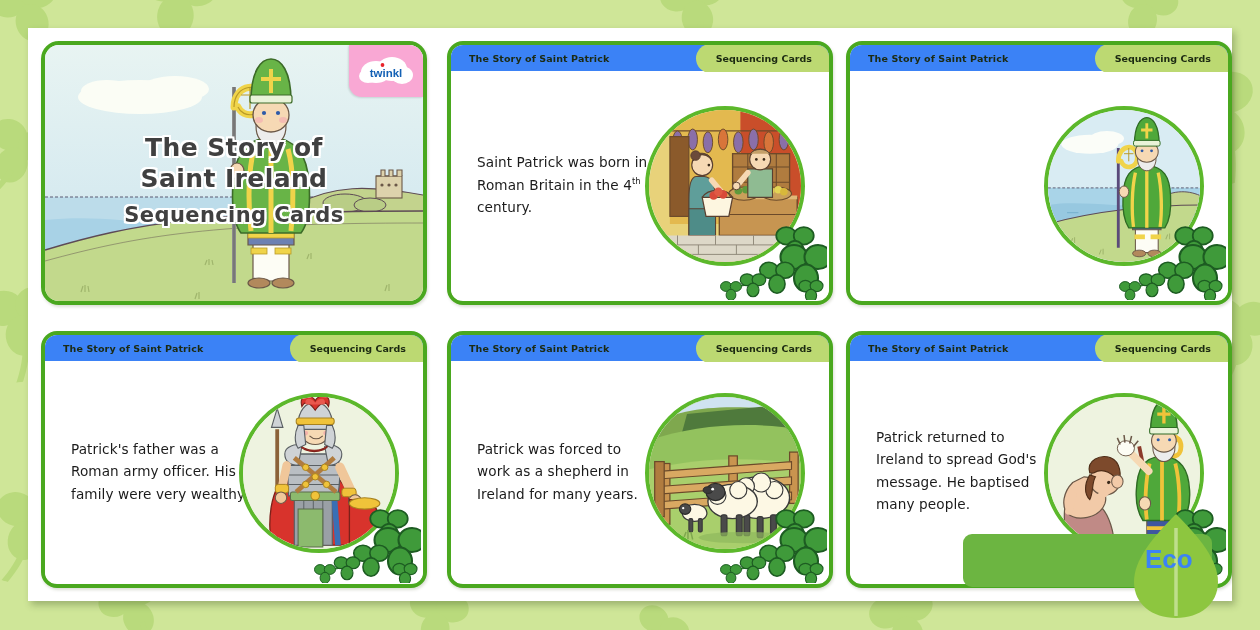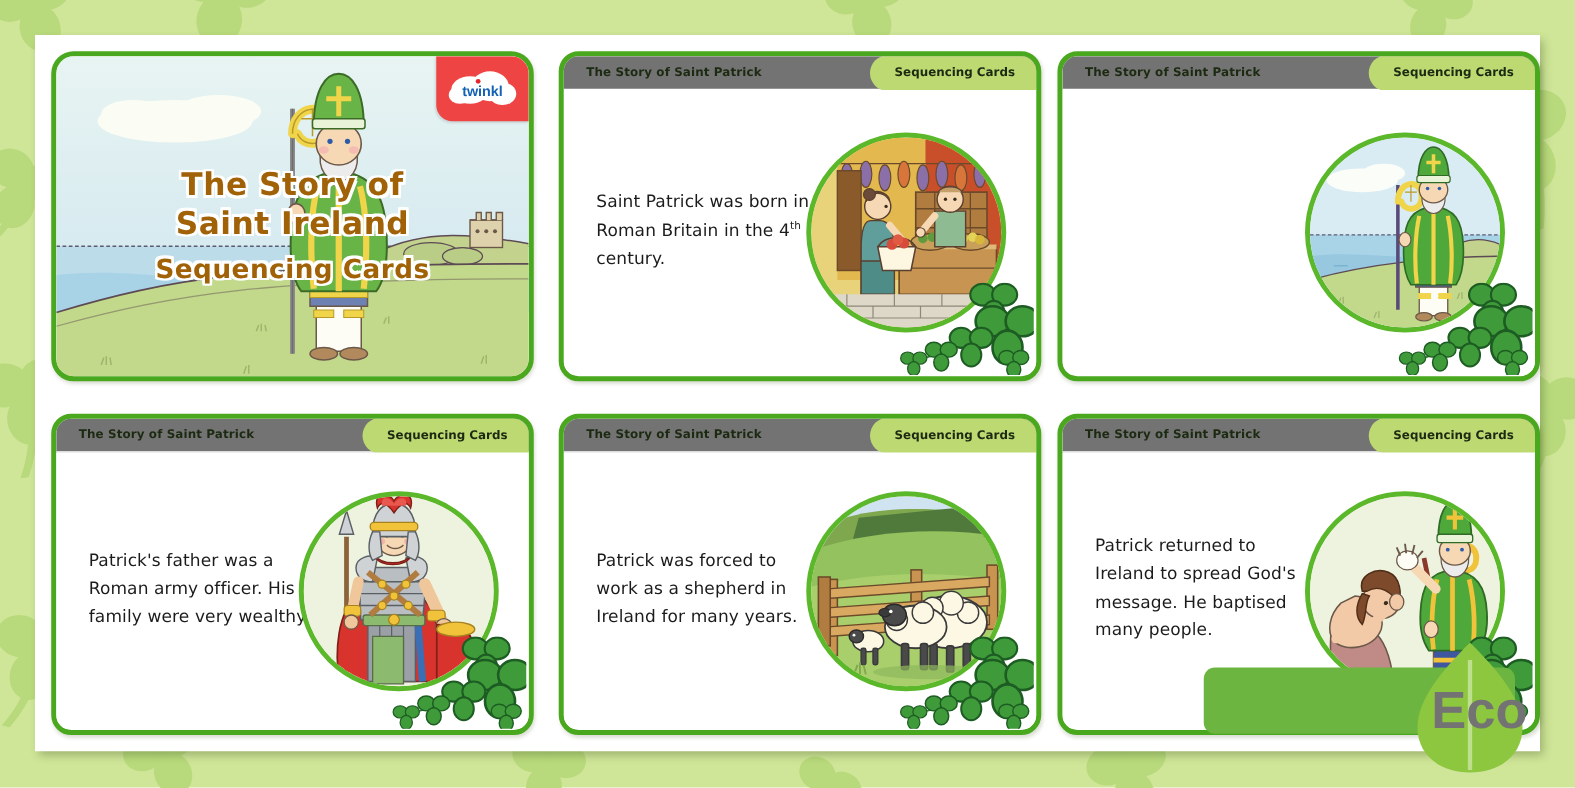--- a/index.html
+++ b/index.html
@@ -47,21 +47,21 @@
   .col1 { left: 13px;  width: 386px; }
   .col2 { left: 419px; width: 386px; }
   .col3 { left: 818px; width: 386px; }
   .row1 { top: 13px;  height: 264px; }
   .row2 { top: 303px; height: 257px; }
 
   
   .card-head {
     position: relative;
     height: 27px;
-    background: #737373;
+    background: #3b82f6;
     border-bottom: 1px solid #ffffff;
   }
   .card-head .head-title {
     position: absolute;
     left: 18px; top: 50%;
     transform: translateY(-50%);
     font-family: "DejaVu Sans", sans-serif;
     font-size: 9.5px;
     font-weight: bold;
     color: #1c2a12;
@@ -131,37 +131,37 @@
   .tc-heading {
     position: absolute;
     left: 0; right: 0;
     top: 88px;
     text-align: center;
     pointer-events: none;
   }
   .tc-heading .l1, .tc-heading .l2, .tc-heading .l3 {
     font-family: "DejaVu Sans", sans-serif;
     font-weight: bold;
-    color: #a16207;
+    color: #404040;
     display: block;
     text-shadow:
       -2px -2px 0 #fff,  2px -2px 0 #fff,
       -2px  2px 0 #fff,  2px  2px 0 #fff,
       -2px  0   0 #fff,  2px  0   0 #fff,
        0   -2px 0 #fff,  0    2px 0 #fff;
     letter-spacing: .4px;
   }
   .tc-heading .l1, .tc-heading .l2 { font-size: 25px; line-height: 1.22; }
   .tc-heading .l3 { font-size: 21px; line-height: 1.5; margin-top: 6px; }
 
   .twinkl-badge {
     position: absolute;
     right: 0; top: 0;
     width: 74px; height: 52px;
-    background: #ef4444;
+    background: #f9a8d4;
     border-radius: 0 13px 0 13px;
     display: flex; align-items: center; justify-content: center;
     box-shadow: -1px 1px 2px rgba(0,0,0,.12);
   }
   .twinkl-badge svg { display: block; }
 
   
   #eco-badge {
     position: absolute;
     left: 963px; top: 530px;
@@ -185,23 +185,23 @@
     left: 22px; top: 14px;
     font-family: "Liberation Sans", sans-serif;
     font-size: 31px;
     color: #ffffff;
     letter-spacing: .2px;
   }
   #eco-badge .eco-word {
     position: absolute;
     left: 182px; top: 14px;
     font-family: "Liberation Sans", sans-serif;
-    font-size: 42px;
+    font-size: 26px;
     font-weight: bold;
-    color: #737373;
+    color: #3b82f6;
   }
 </style>
 </head>
 <body>
 
 <div id="bg">
 
   <div class="bg-shamrock" style="left:-6px;  top:-22px;  transform:rotate(-18deg) scale(1.25);">
     <svg width="70" height="78" viewBox="0 0 70 78">
         <g fill="currentColor">

